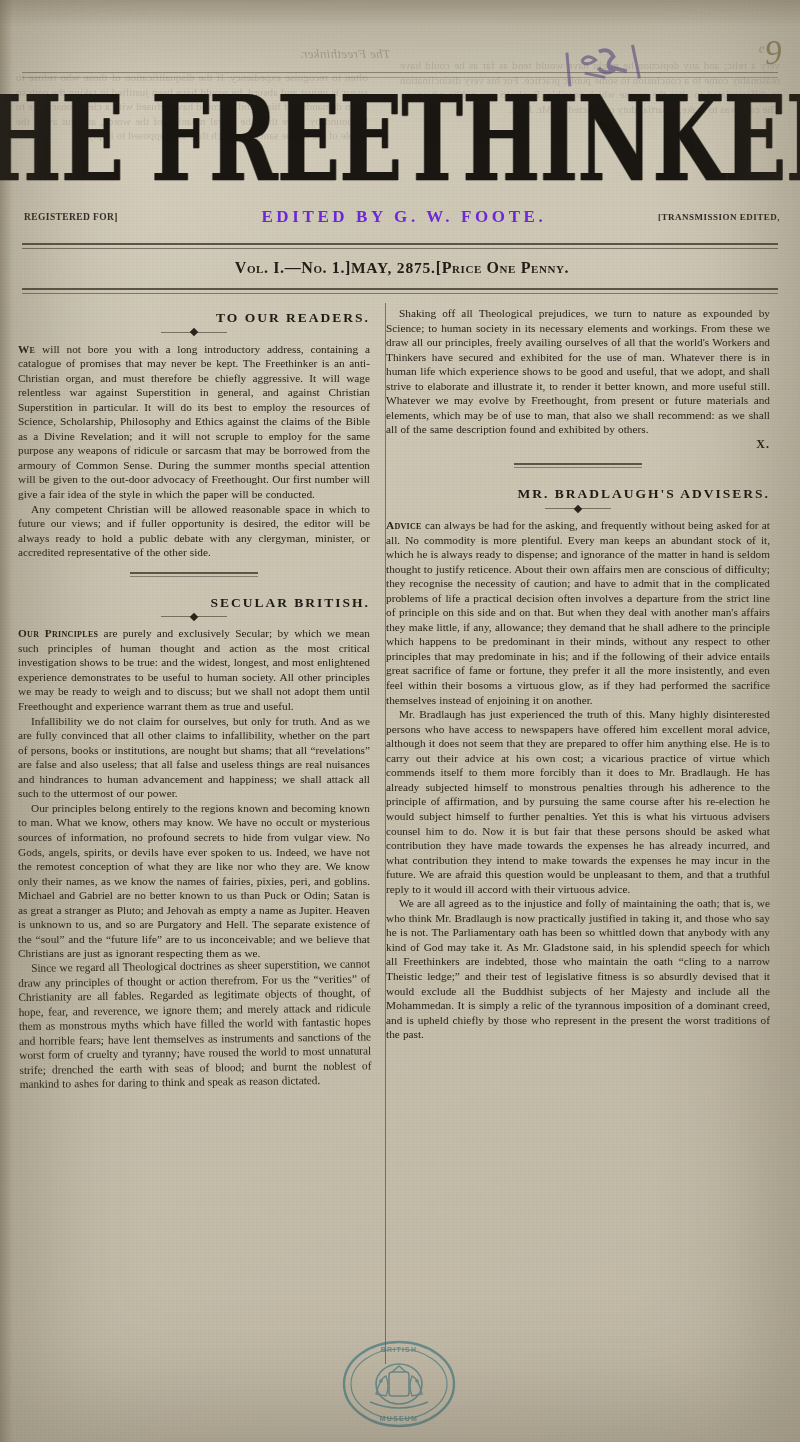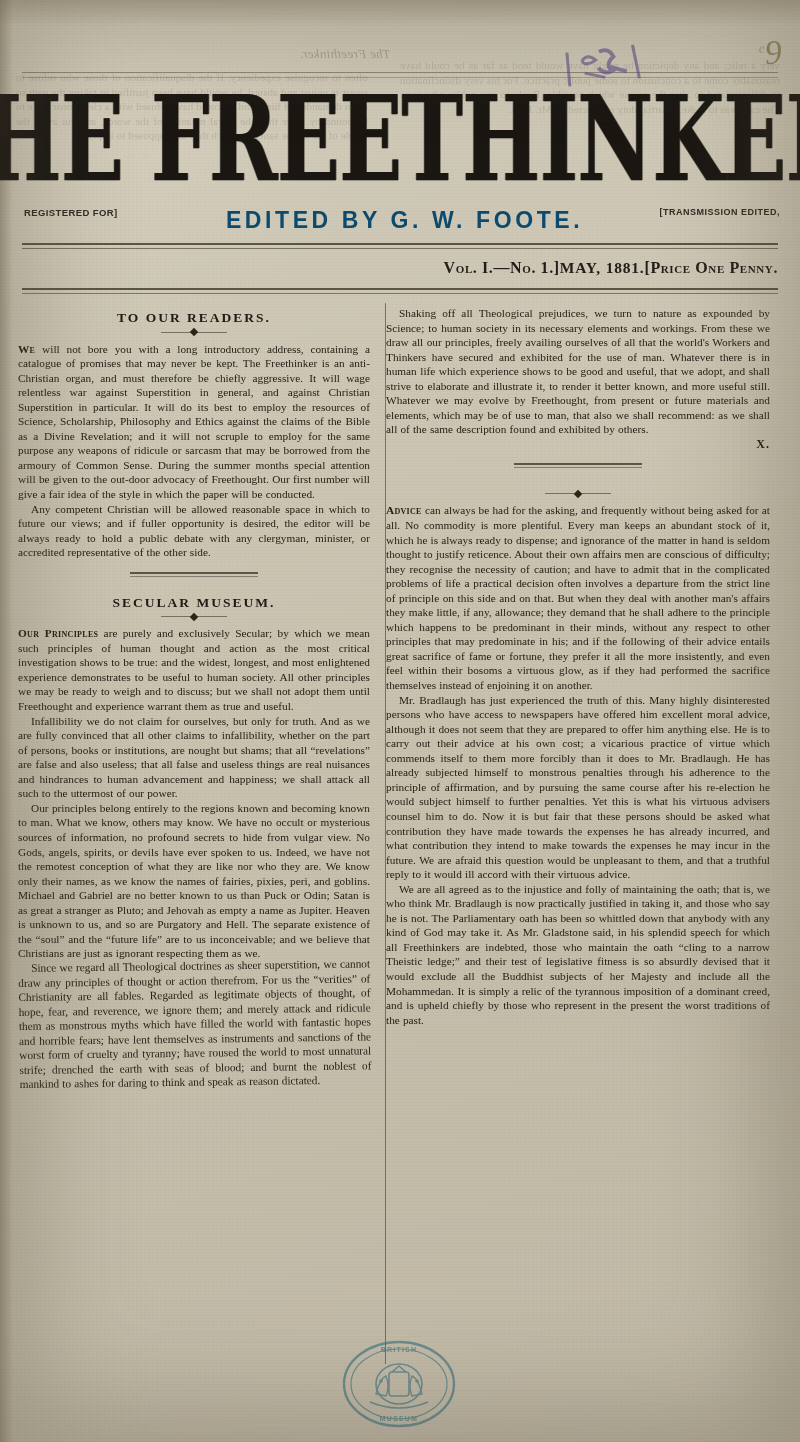--- a/index.html
+++ b/index.html
@@ -109,55 +109,55 @@
     text-shadow:
        0.7px 0 0 rgba(26,23,19,.55),
       -0.7px 0 0 rgba(26,23,19,.35),
        0 0.7px 0 rgba(26,23,19,.30);
   }
 
   .credits {
     position: absolute;
     left: 24px; right: 20px; top: 207px;
     display: flex;
-    align-items: flex-start;
+    align-items: center;
     justify-content: space-between;
-    font-family: Liberation Sans, sans-serif;
+    font-family: Liberation Serif, serif;
   }
   .registered-for {
     font-size: 9.5px;
     font-variant: small-caps;
     font-weight: bold;
     letter-spacing: .4px;
     color: #312c24;
   }
   .edited-by {
-    font-size: 23px;
+    font-size: 17px;
     font-weight: bold;
     letter-spacing: 3.6px;
-    color: #0c4a6e;
+    color: #6d28d9;
     margin-left: 32px;
   }
   .transmission {
     font-size: 9px;
     font-variant: small-caps;
     font-weight: bold;
     letter-spacing: .5px;
     color: #312c24;
   }
 
   .rule-mid1 { position: absolute; left: 22px; right: 22px; top: 243px; border-top: 2px solid rgba(46,40,30,.72); }
   .rule-mid2 { position: absolute; left: 22px; right: 22px; top: 248px; border-top: 1px solid rgba(46,40,30,.55); }
 
   .volline {
     position: absolute;
     left: 26px; right: 22px; top: 259px;
     display: flex;
     align-items: baseline;
-    justify-content: flex-end;
+    justify-content: center;
     font-size: 16px;
     font-variant: small-caps;
     color: #211d18;
     font-weight: 600;
     letter-spacing: .6px;
   }
   .volline .vl-date { letter-spacing: .8px; font-variant: normal; font-weight: bold; font-size: 15.5px;}
 
   .rule-bot1 { position: absolute; left: 22px; right: 22px; top: 288px; border-top: 2px solid rgba(46,40,30,.72); }
   .rule-bot2 { position: absolute; left: 22px; right: 22px; top: 293px; border-top: 1px solid rgba(46,40,30,.50); }
@@ -181,21 +181,21 @@
     position: absolute;
     left: 367px; top: 0; bottom: 60px;
     border-left: 1px solid rgba(55,48,36,.55);
   }
 
   h2.sec-head {
     margin: 0 0 0 0;
     font-size: 13.5px;
     font-weight: bold;
     letter-spacing: 2.0px;
-    text-align: center;
+    text-align: right;
     font-variant: normal;
     color: #1e1a14;
   }
   .sec-head-wrap { padding-top: 8px; }
   .dinkus {
     width: 100%;
     text-align: center;
     margin: 3px 0 5px 0;
     height: 8px;
     position: relative;
@@ -340,21 +340,21 @@
       <span class="registered-for">REGISTERED FOR]</span>
       <span class="edited-by">EDITED BY G. W. FOOTE.</span>
       <span class="transmission">[TRANSMISSION EDITED,</span>
     </div>
 
     <div class="rule-mid1"></div>
     <div class="rule-mid2"></div>
 
     <div class="volline">
       <span>Vol. I.—No. 1.]</span>
-      <span class="vl-date">MAY, 1881.</span>
+      <span class="vl-date">MAY, 2875.</span>
       <span>[Price One Penny.</span>
     </div>
 
     <div class="rule-bot1"></div>
     <div class="rule-bot2"></div>
 
     <div class="cols">
       <div class="col-divider"></div>
 
       <div class="col col-left">
@@ -362,36 +362,37 @@
         <div class="sec-head-wrap">
           <h2 class="sec-head">TO OUR READERS.</h2>
           <div class="dinkus"></div>
           <p class="body first"><span class="smallcaps">We</span><span> will not bore you with a long introductory address, containing a catalogue of promises that may never be kept. The Freethinker is an anti-Christian organ, and must therefore be chiefly aggressive. It will wage relentless war against Superstition in general, and against Christian Superstition in particular. It will do its best to employ the resources of Science, Scholarship, Philosophy and Ethics against the claims of the Bible as a Divine Revelation; and it will not scruple to employ for the same purpose any weapons of ridicule or sarcasm that may be borrowed from the armoury of Common Sense. During the summer months special attention will be given to the out-door advocacy of Freethought. Our first number will give a fair idea of the style in which the paper will be conducted.</span></p>
           <p class="body">Any competent Christian will be allowed reasonable space in which to future our views; and if fuller opportunity is desired, the editor will be always ready to hold a public debate with any clergyman, minister, or accredited representative of the other side.</p>
         </div>
 
         <div class="end-rule"></div>
 
         <div class="sec-head-wrap">
-          <h2 class="sec-head">SECULAR MUSEUM.</h2>
+          <h2 class="sec-head">SECULAR BRITISH.</h2>
           <div class="dinkus"></div>
           <p class="body first"><span class="smallcaps">Our Principles</span><span> are purely and exclusively Secular; by which we mean such principles of human thought and action as the most critical investigation shows to be true: and the widest, longest, and most enlightened experience demonstrates to be useful to human society. All other principles we may be ready to weigh and to discuss; but we shall not adopt them until Freethought and experience warrant them as true and useful.</span></p>
           <p class="body">Infallibility we do not claim for ourselves, but only for truth. And as we are fully convinced that all other claims to infallibility, whether on the part of persons, books or institutions, are nought but shams; that all “revelations” are false and also useless; that all false and useless things are real nuisances and hindrances to human advancement and happiness; we shall attack all such to the uttermost of our power.</p>
           <p class="body">Our principles belong entirely to the regions known and becoming known to man. What we know, others may know. We have no occult or mysterious sources of information, no profound secrets to hide from vulgar view. No Gods, angels, spirits, or devils have ever spoken to us. Indeed, we have not the remotest conception of what they are like nor who they are. We know only their names, as we know the names of fairies, pixies, peri, and goblins. Michael and Gabriel are no better known to us than Puck or Odin; Satan is as great a stranger as Pluto; and Jehovah as empty a name as Jupiter. Heaven is unknown to us, and so are Purgatory and Hell. The separate existence of the “soul” and the “future life” are to us inconceivable; and we believe that Christians are just as ignorant respecting them as we.</p>
           <p class="body skewed">Since we regard all Theological doctrines as sheer superstition, we cannot draw any principles of thought or action therefrom. For us the “verities” of Christianity are all fables. Regarded as legitimate objects of thought, of hope, fear, and reverence, we ignore them; and merely attack and ridicule them as monstrous myths which have filled the world with fantastic hopes and horrible fears; have lent themselves as instruments and sanctions of the worst form of cruelty and tyranny; have roused the world to most unnatural strife; drenched the earth with seas of blood; and burnt the noblest of mankind to ashes for daring to think and speak as reason dictated.</p>
         </div>
       </div>
 
       <div class="col col-right">
         <p class="body" style="margin-top:3px;">Shaking off all Theological prejudices, we turn to nature as expounded by Science; to human society in its necessary elements and workings. From these we draw all our principles, freely availing ourselves of all that the world's Workers and Thinkers have secured and exhibited for the use of man. Whatever there is in human life which experience shows to be good and useful, that we adopt, and shall strive to elaborate and illustrate it, to render it better known, and more useful still. Whatever we may evolve by Freethought, from present or future materials and elements, which may be of use to man, that also we shall recommend: as we shall all of the same description found and exhibited by others.</p>
         <span class="sig">X.</span>
 
         <div class="end-rule"></div>
 
         <div class="sec-head-wrap">
+          <h2 class="sec-head">MR. BRADLAUGH'S ADVISERS.</h2>
           <div class="dinkus"></div>
           <p class="body first"><span class="smallcaps">Advice</span><span> can always be had for the asking, and frequently without being asked for at all. No commodity is more plentiful. Every man keeps an abundant stock of it, which he is always ready to dispense; and ignorance of the matter in hand is seldom thought to justify reticence. About their own affairs men are conscious of difficulty; they recognise the necessity of caution; and have to admit that in the complicated problems of life a practical decision often involves a departure from the strict line of principle on this side and on that. But when they deal with another man's affairs they make little, if any, allowance; they demand that he shall adhere to the principle which happens to be predominant in their minds, without any respect to other principles that may predominate in his; and if the following of their advice entails great sacrifice of fame or fortune, they prefer it all the more insistently, and even feel within their bosoms a virtuous glow, as if they had performed the sacrifice themselves instead of enjoining it on another.</span></p>
           <p class="body">Mr. Bradlaugh has just experienced the truth of this. Many highly disinterested persons who have access to newspapers have offered him excellent moral advice, although it does not seem that they are prepared to offer him anything else. He is to carry out their advice at his own cost; a vicarious practice of virtue which commends itself to them more forcibly than it does to Mr. Bradlaugh. He has already subjected himself to monstrous penalties through his adherence to the principle of affirmation, and by pursuing the same course after his re-election he would subject himself to further penalties. Yet this is what his virtuous advisers counsel him to do. Now it is but fair that these persons should be asked what contribution they have made towards the expenses he has already incurred, and what contribution they intend to make towards the expenses he may incur in the future. We are afraid this question would be unpleasant to them, and that a truthful reply to it would ill accord with their virtuous advice.</p>
           <p class="body">We are all agreed as to the injustice and folly of maintaining the oath; that is, we who think Mr. Bradlaugh is now practically justified in taking it, and those who say he is not. The Parliamentary oath has been so whittled down that anybody with any kind of God may take it. As Mr. Gladstone said, in his splendid speech for which all Freethinkers are indebted, those who maintain the oath “cling to a narrow Theistic ledge;” and their test of legislative fitness is so absurdly devised that it would exclude all the Buddhist subjects of her Majesty and include all the Mohammedan. It is simply a relic of the tyrannous imposition of a dominant creed, and is upheld chiefly by those who represent in the present the worst traditions of the past.</p>
         </div>
       </div>
     </div>
 
     <div class="page-number"><span class="tick">e</span><span>9</span></div>
 

